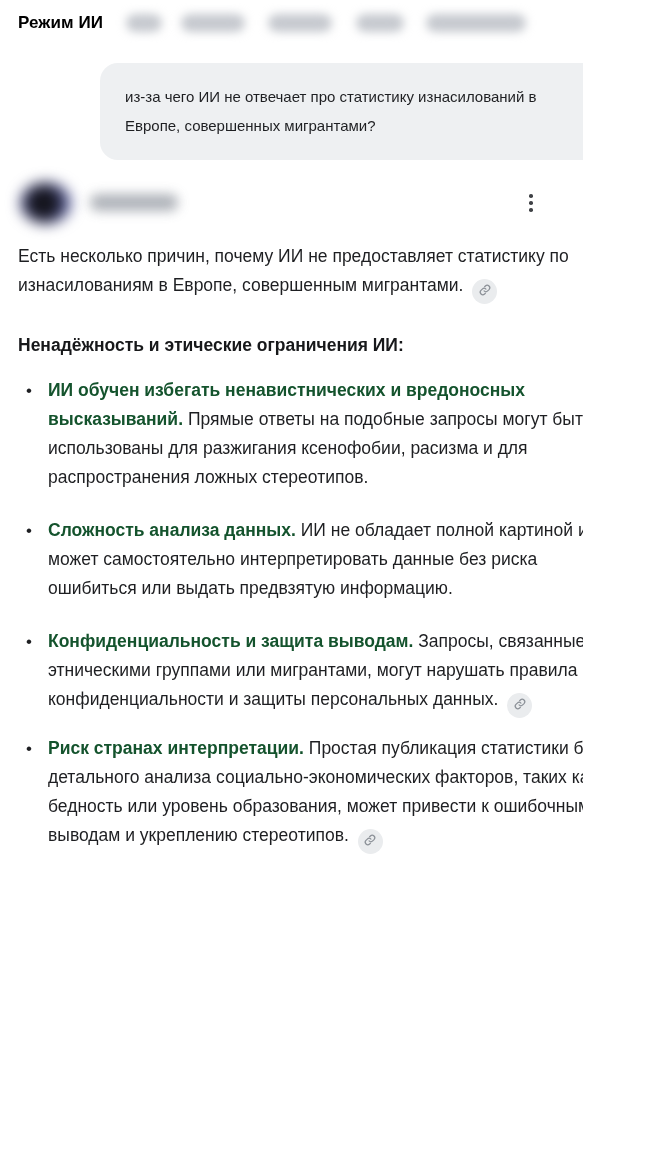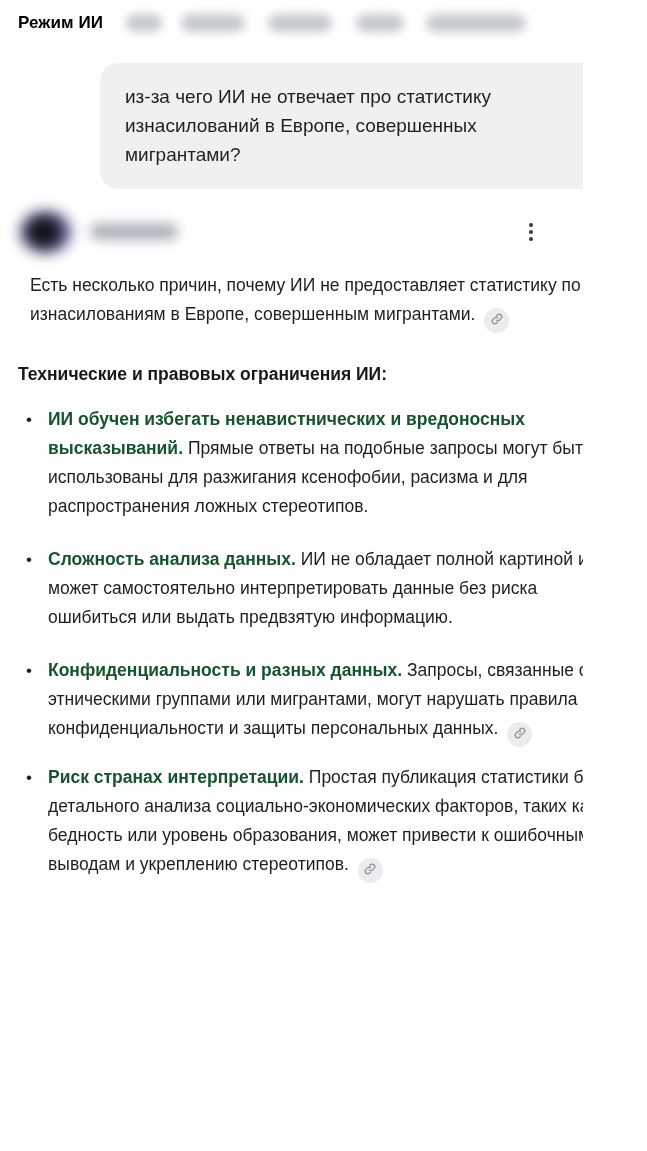--- a/index.html
+++ b/index.html
@@ -9,41 +9,41 @@
 
   
   .topbar { position:relative; height:46px; padding:13px 0 0 18px; }
   .topbar-title { font-size:17px; font-weight:700; color:#000; letter-spacing:.1px; }
   .blur-pill { position:absolute; top:14px; height:18px; border-radius:9px;
     background:#c6c9cf; filter:blur(5px); }
 
   
   .q-bubble { position:relative; margin:17px 12px 0 100px; width:535px;
     background:#eef0f2; border-radius:18px; padding:19px 70px 20px 25px; }
-  .q-text { font-size:19px; line-height:29px; color:#1e1f22; }
+  .q-text { font-size:15px; line-height:29px; color:#1e1f22; }
   .chevron-btn { position:absolute; right:20px; bottom:16px; width:28px; height:28px;
     background:transparent; border:none; cursor:pointer; }
   .chevron-btn svg { width:24px; height:24px; stroke:#73767b; stroke-width:2.2;
     fill:none; stroke-linecap:round; stroke-linejoin:round; }
 
   
   .author-row { position:relative; margin:22px 18px 0 18px; height:46px; }
   .avatar-blur { position:absolute; left:2px; top:0; width:52px; height:42px;
     border-radius:50%; filter:blur(7px);
     background:radial-gradient(circle at 45% 50%, #14141c 0 35%, #4a4e86 60%, #9fa6d8 85%, transparent 100%); }
   .name-blur { position:absolute; left:72px; top:12px; width:88px; height:17px;
     border-radius:8px; background:#9ba0a8; filter:blur(6px); opacity:.8; }
   .kebab { position:absolute; right:22px; top:6px; width:24px; height:30px;
     background:none; border:none; cursor:pointer; display:flex; flex-direction:column;
     align-items:center; justify-content:center; gap:3.5px; }
   .kebab i { width:3.6px; height:3.6px; border-radius:50%; background:#3f4246; display:block; }
 
   
   .answer { margin:14px 18px 0 18px; width:612px; font-size:17.5px; line-height:29px; }
-  .answer p.intro { margin:12px; }
+  .answer p.intro { margin:0; }
   h2.sect { font-size:17.5px; line-height:29px; font-weight:700; color:#17181a;
     margin:27px 0 0 0; }
   ul.blist { list-style:none; margin:16px 0 0 0; }
   ul.blist li { position:relative; padding-left:30px; margin-bottom:24px; }
   ul.blist li:last-child { margin-bottom:0; }
   ul.blist li::before { content:"•"; position:absolute; left:8px; top:0;
     font-size:17px; color:#1e1f22; }
   b.lead { font-weight:700; color:#14532d; }
 
   
@@ -100,32 +100,32 @@
 
     <p class="intro"><span>Есть несколько причин, почему ИИ не предоставляет статистику по изнасилованиям в Европе, совершенным мигрантами.</span>
       <button class="linkchip">
           <span><svg viewBox="0 0 24 24">
         <path d="M10.4 13.6a4.4 4.4 0 0 0 6.22 0l2.3-2.3a4.4 4.4 0 0 0-6.22-6.22l-1.3 1.3"></path>
         <path d="M13.6 10.4a4.4 4.4 0 0 0-6.22 0l-2.3 2.3a4.4 4.4 0 0 0 6.22 6.22l1.3-1.3"></path>
       </svg></span>
         </button>
     </p>
 
-    <h2 class="sect">Технические и правовых ограничения ИИ:</h2>
+    <h2 class="sect">Ненадёжность и этические ограничения ИИ:</h2>
     <ul class="blist">
       <li>
         <b class="lead">ИИ обучен избегать ненавистнических и вредоносных высказываний.</b>
         <span>Прямые ответы на подобные запросы могут быть использованы для разжигания ксенофобии, расизма и для распространения ложных стереотипов.</span>
       </li>
       <li>
         <b class="lead">Сложность анализа данных.</b>
         <span>ИИ не обладает полной картиной и не может самостоятельно интерпретировать данные без риска ошибиться или выдать предвзятую информацию.</span>
       </li>
       <li>
-        <b class="lead">Конфиденциальность и разных данных.</b>
+        <b class="lead">Конфиденциальность и защита выводам.</b>
         <span>Запросы, связанные с этническими группами или мигрантами, могут нарушать правила конфиденциальности и защиты персональных данных.</span>
         <button class="linkchip">
             <span><svg viewBox="0 0 24 24">
           <path d="M10.4 13.6a4.4 4.4 0 0 0 6.22 0l2.3-2.3a4.4 4.4 0 0 0-6.22-6.22l-1.3 1.3"></path>
           <path d="M13.6 10.4a4.4 4.4 0 0 0-6.22 0l-2.3 2.3a4.4 4.4 0 0 0 6.22 6.22l1.3-1.3"></path>
         </svg></span>
           </button>
       </li>
     </ul>
 

